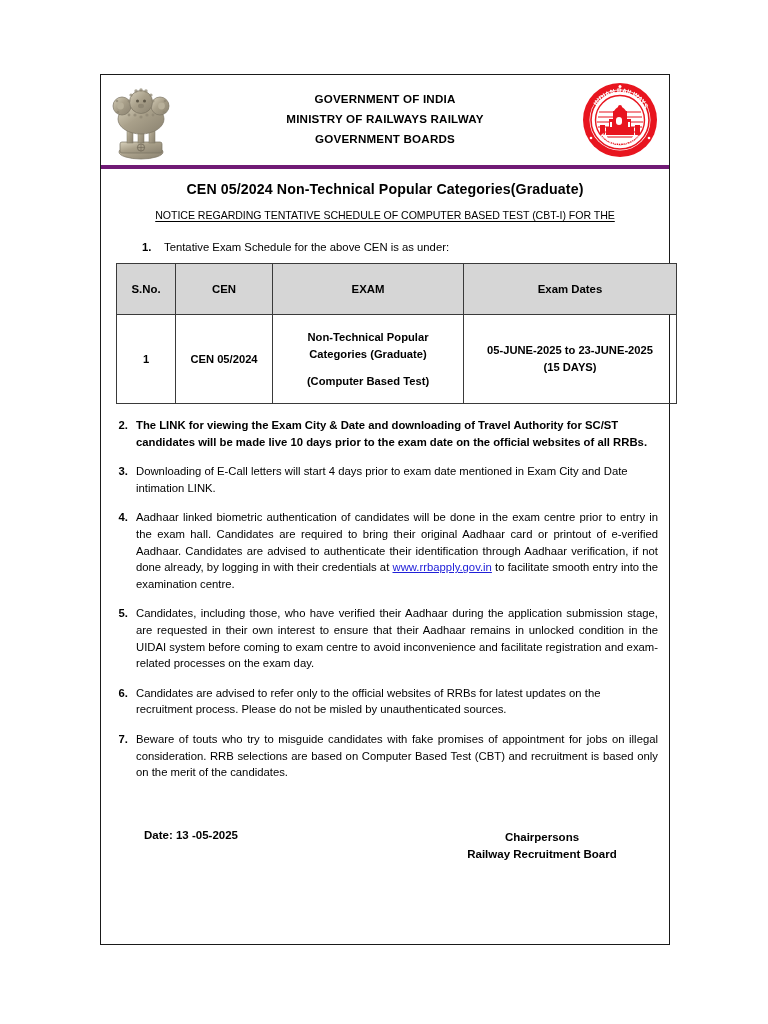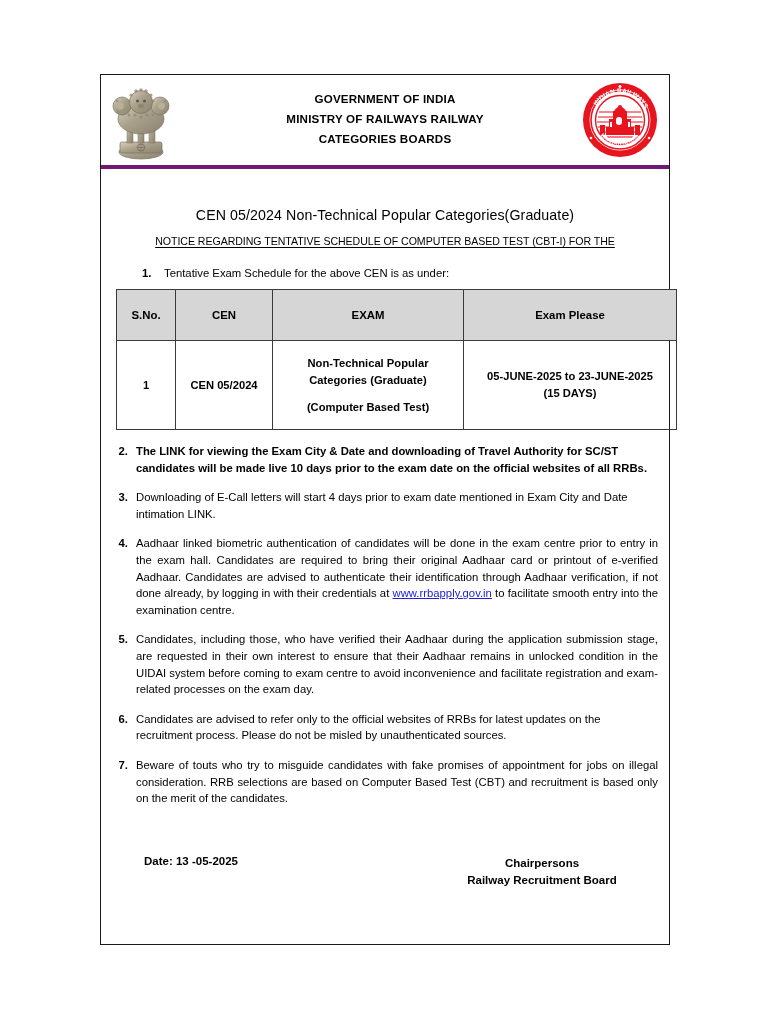--- a/index.html
+++ b/index.html
@@ -60,23 +60,23 @@
     letter-spacing: 0.2px;
   }
 
   
   .body-area {
     padding: 12px 11px 0 11px;
   }
 
   .cen-title {
     text-align: center;
-    font-weight: normal;
+    font-weight: bold;
     font-size: 14.2px;
-    margin-top: 26px;
+    margin-top: 0;
     letter-spacing: 0.1px;
   }
 
   .notice-head {
     text-align: center;
     font-weight: normal;
     font-size: 10.6px;
     line-height: 16px;
     margin-top: 10px;
   }
@@ -235,21 +235,21 @@
             <circle cx="56" cy="22" r="1.3"></circle>
           <circle cx="9" cy="33" r="1.3"></circle>
             <circle cx="55" cy="33" r="1.3"></circle>
         </g>
       </svg>
     </div>
 
     <div class="hdr-text">
       <div>GOVERNMENT OF INDIA</div>
       <div>MINISTRY OF RAILWAYS  RAILWAY</div>
-      <div>CATEGORIES BOARDS</div>
+      <div>GOVERNMENT BOARDS</div>
     </div>
 
     <div class="rrb-logo">
       <svg viewBox="0 0 78 78" width="78" height="78" aria-hidden="true">
         <circle cx="39" cy="39" r="37" fill="#e8151f"></circle>
         <circle cx="39" cy="39" r="30.5" fill="#ffffff"></circle>
         <circle cx="39" cy="39" r="29" fill="none" stroke="#e8151f" stroke-width="1.6"></circle>
         <circle cx="39" cy="39" r="24.5" fill="#ffffff" stroke="#e8151f" stroke-width="1.4"></circle>
 
         <g fill="#ffffff">
@@ -312,21 +312,21 @@
       <div class="num">1.</div>
       <div class="txt">Tentative Exam Schedule for the above CEN is as under:</div>
     </div>
 
     <table class="sched">
       <thead>
         <tr>
           <th class="col-sno">S.No.</th>
           <th class="col-cen">CEN</th>
           <th class="col-exam">EXAM</th>
-          <th class="col-dates">Exam Please</th>
+          <th class="col-dates">Exam Dates</th>
         </tr>
       </thead>
       <tbody>
         <tr>
           <td>1</td>
           <td>CEN 05/2024</td>
           <td class="exam-cell">
             <div>Non-Technical Popular</div>
             <div>Categories (Graduate)</div>
             <span class="gap"></span>

